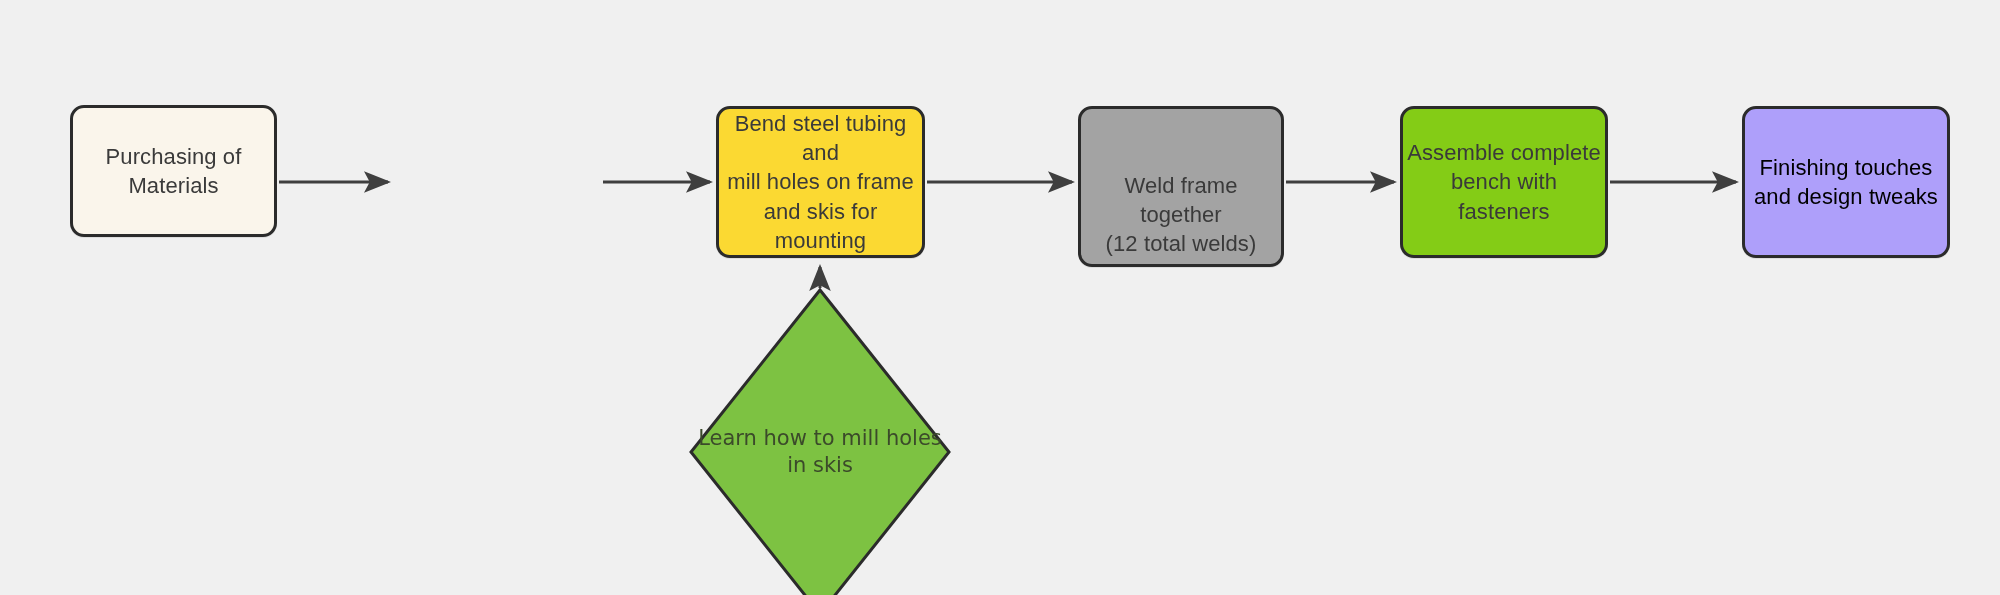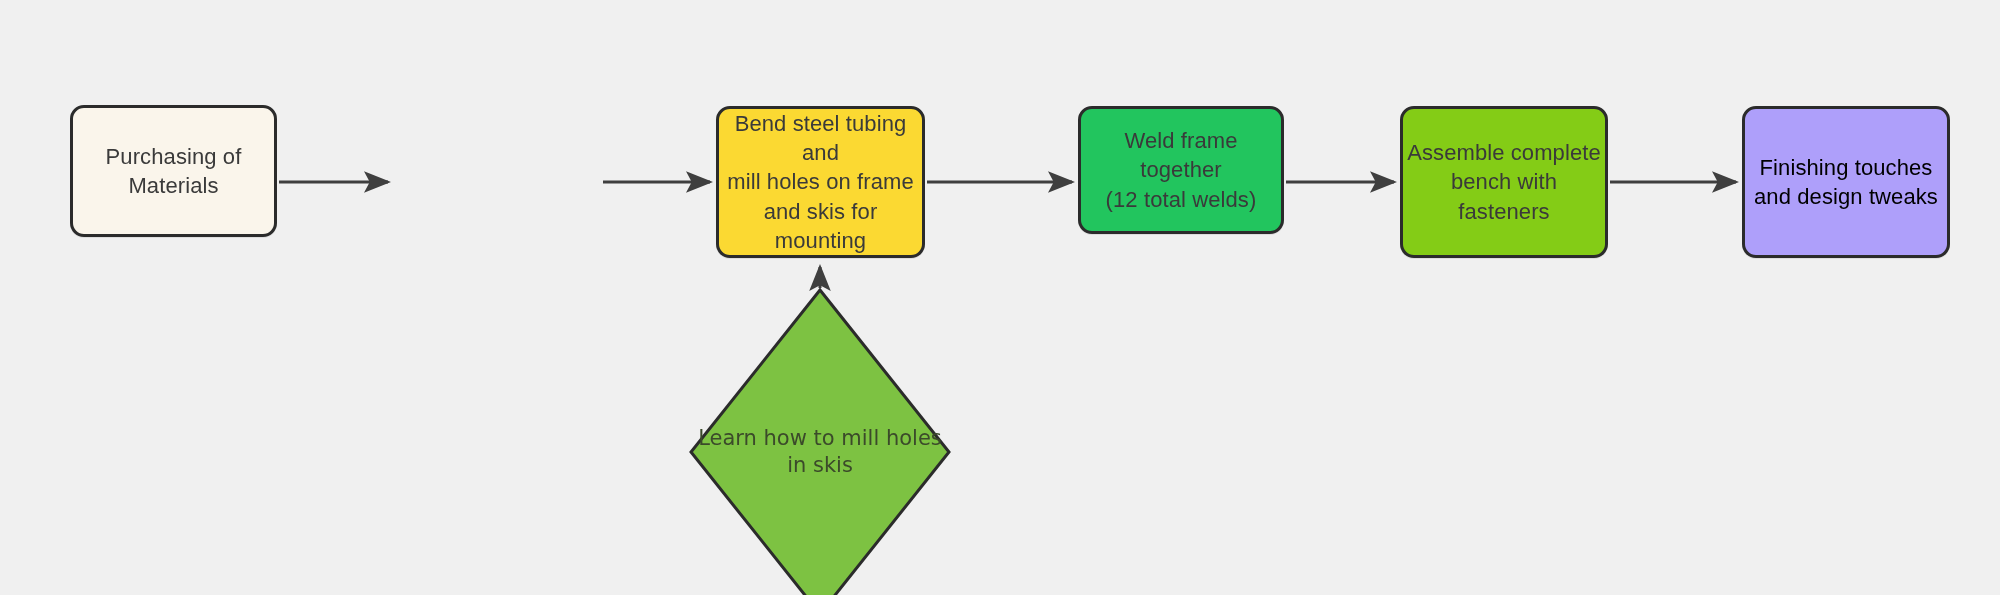--- a/index.html
+++ b/index.html
@@ -100,21 +100,21 @@
 Materials</span>
   </div>
 
 
   <div class="node" style="left: 716px; top: 106px; width: 209px; height: 152px; background: rgb(251, 217, 50); color: rgb(58, 58, 58); border-color: rgb(43, 43, 43);">
     <span class="label">Bend steel tubing and
 mill holes on frame
 and skis for mounting</span>
   </div>
 
-  <div class="node" style="left: 1078px; top: 106px; width: 206px; height: 128px; background: #22c55e; color: rgb(58, 58, 58); border-color: rgb(43, 43, 43);">
+  <div class="node" style="left: 1078px; top: 106px; width: 206px; height: 161px; background: #a3a3a3; color: rgb(58, 58, 58); border-color: rgb(43, 43, 43); align-items: flex-end;">
     <span class="label">Weld frame together
 (12 total welds)</span>
   </div>
 
   <div class="node" style="left: 1400px; top: 106px; width: 208px; height: 152px; background: #84cc16; color: rgb(58, 58, 58); border-color: rgb(43, 43, 43);">
     <span class="label">Assemble complete
 bench with fasteners</span>
   </div>
 
   <div class="node" style="left: 1742px; top: 106px; width: 208px; height: 152px; background: rgb(174, 159, 250); color: #000000; border-color: rgb(43, 43, 43);">

